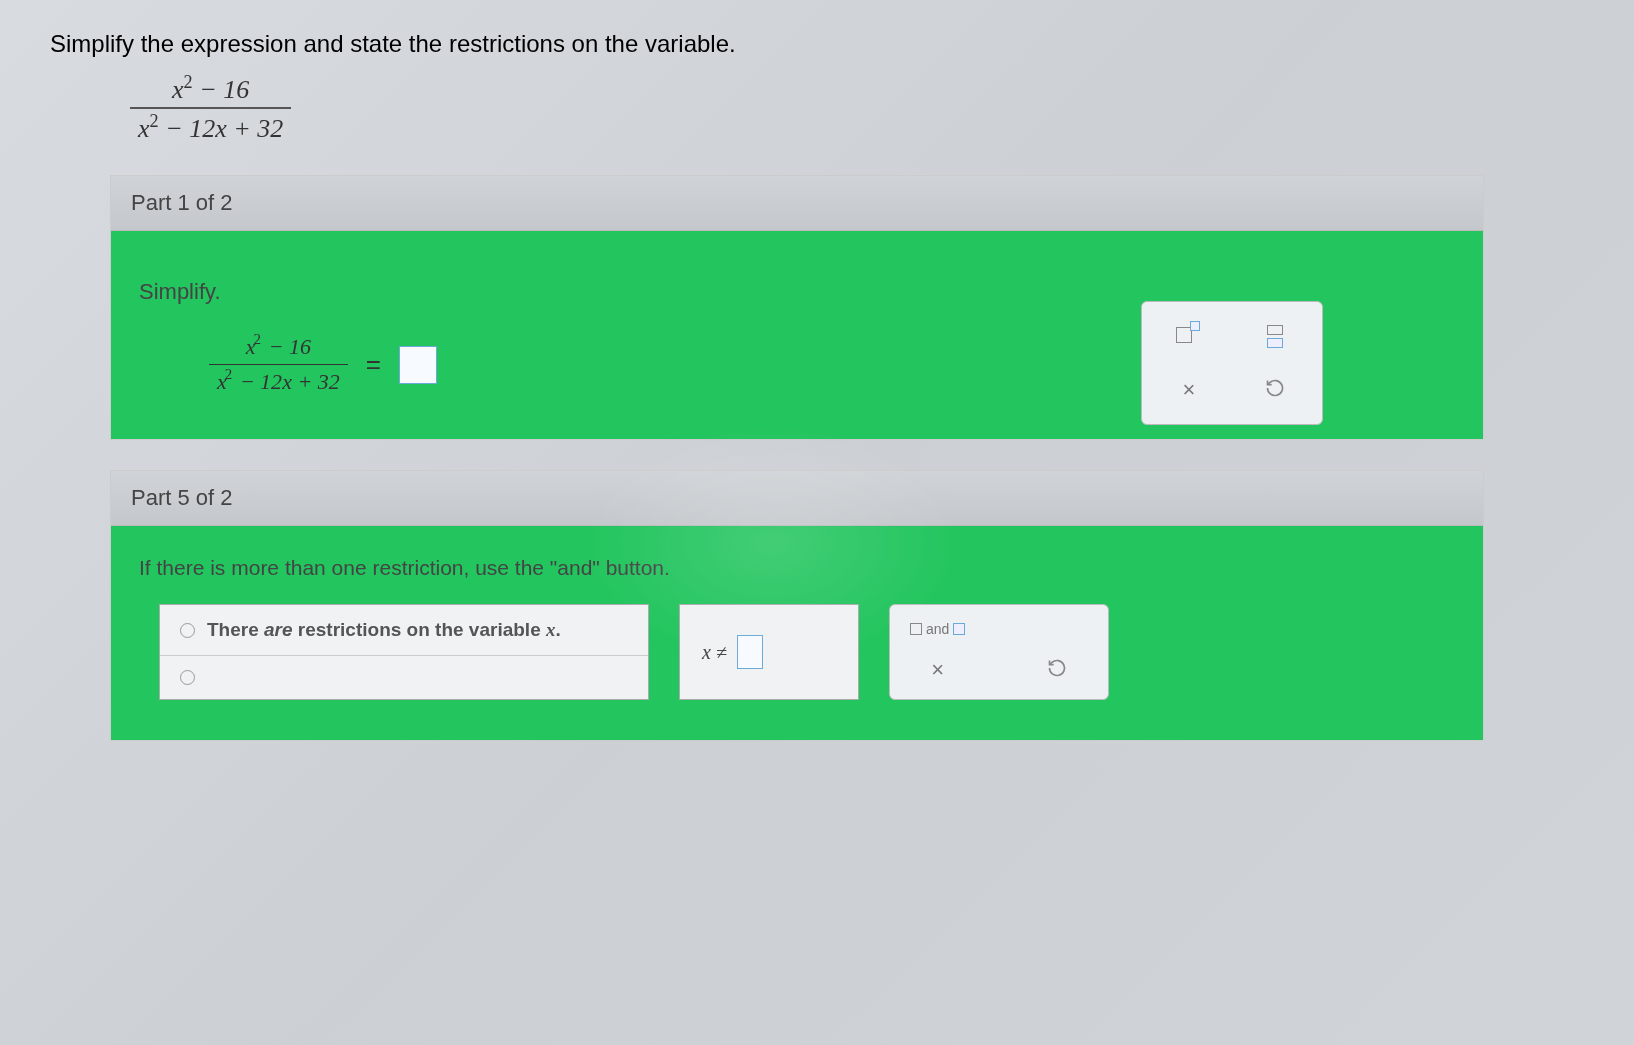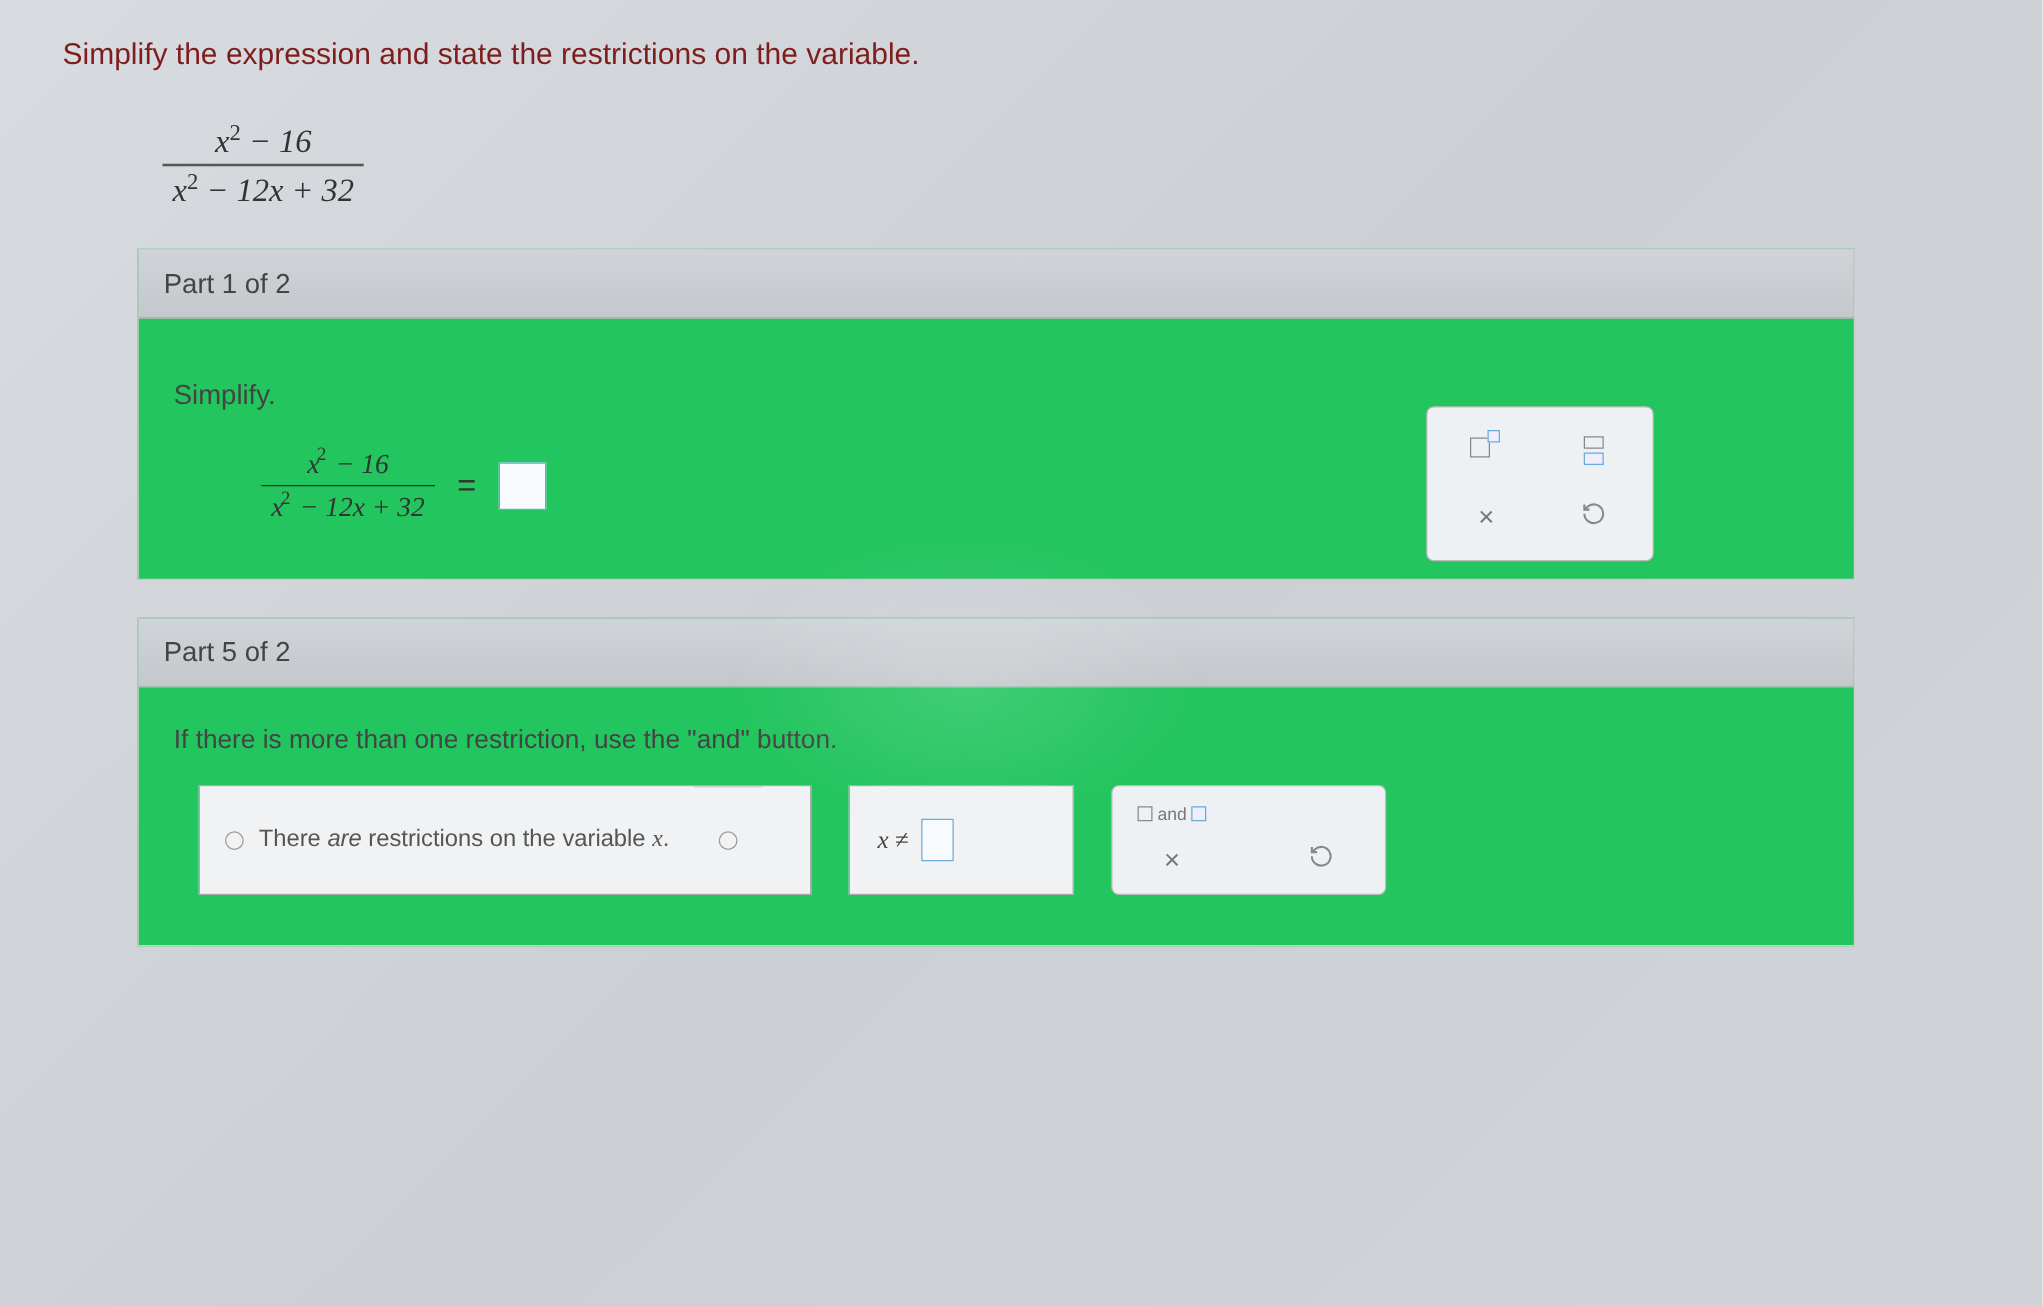--- a/index.html
+++ b/index.html
@@ -6,22 +6,22 @@
   body {
     margin: 0;
     background: linear-gradient(135deg, #d8dce0 0%, #ccd0d5 50%, #d0d4d8 100%);
     font-family: 'Segoe UI', Arial, sans-serif;
     color: #333;
     padding: 30px 50px;
     min-height: 1045px;
   }
   .question-text {
     font-size: 24px;
-    color: #7f1d1d;
-    margin-bottom: 36px;
+    color: #000000;
+    margin-bottom: 12px;
   }
   .main-fraction {
     margin-left: 80px;
     margin-bottom: 30px;
     display: inline-block;
     text-align: center;
     font-size: 26px;
     font-style: italic;
     font-family: 'Times New Roman', serif;
     color: #333;
@@ -103,21 +103,23 @@
   .p2-row {
     display: flex;
     align-items: stretch;
     gap: 30px;
     margin-left: 20px;
   }
   .radio-col {
     border: 1px solid #aaa;
     background: #f0f2f4;
     display: flex;
+    flex-direction: column;
     min-width: 490px;
+    font-weight: bold;
   }
   .radio-opt {
     padding: 14px 20px;
     font-size: 19px;
     color: #555;
     display: flex;
     align-items: center;
     gap: 12px;
   }
   .radio-opt + .radio-opt { border-top: 1px solid #ccc; }

